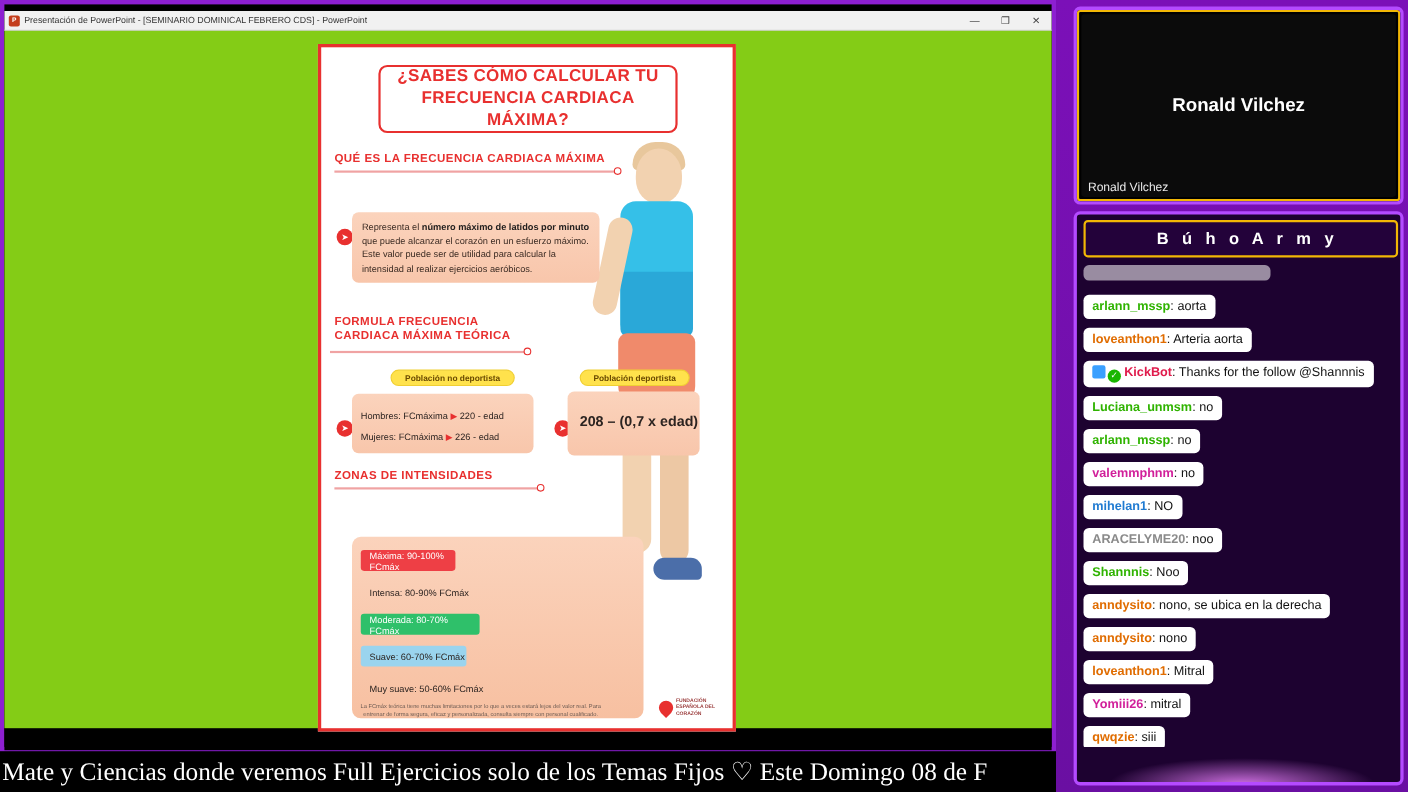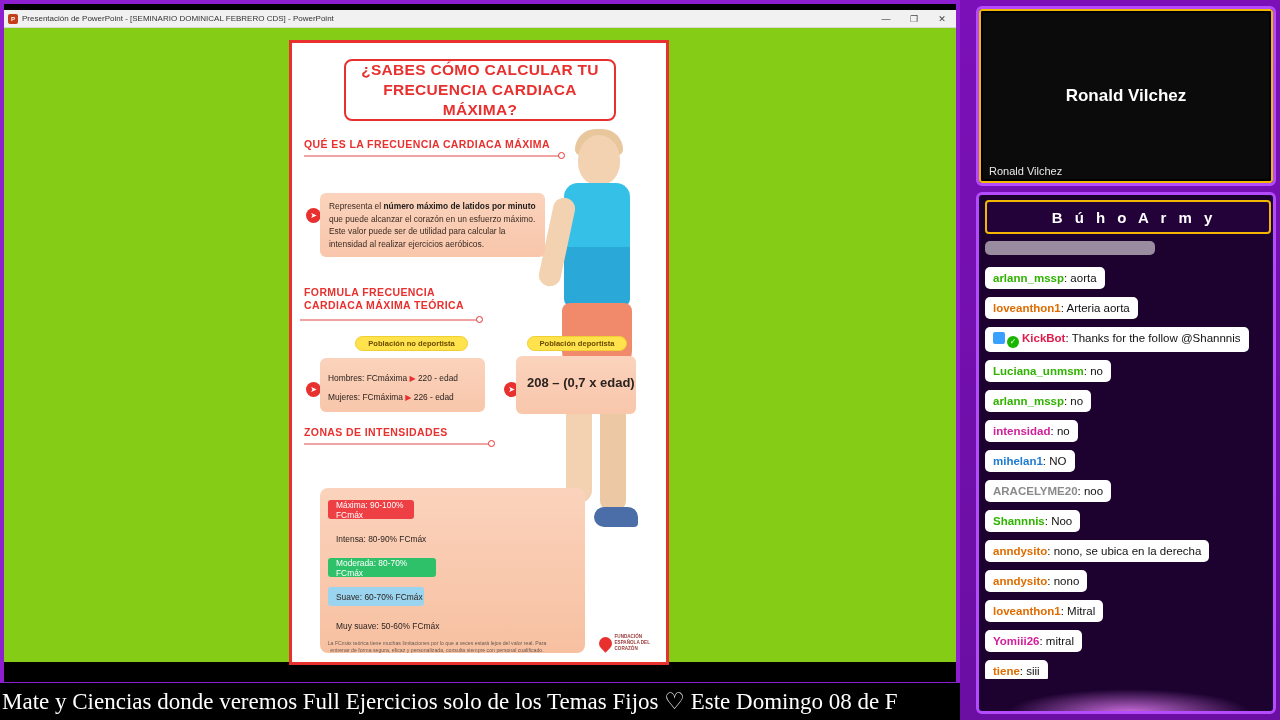--- a/index.html
+++ b/index.html
@@ -373,27 +373,27 @@
       <div id="chat-header">
         <span id="chat-header-text">B ú h o   A r m y</span>
       </div>
       <div id="chat-scroll">
           <div><span class="msg partial" style="width: 170px; height: 14px;"><span class="user" style="color: rgb(138, 43, 226);"></span><span></span></span></div>
           <div><span class="msg"><span class="user" style="color: rgb(47, 179, 0);">arlann_mssp</span><span>: aorta</span></span></div>
           <div><span class="msg"><span class="user" style="color: rgb(224, 108, 0);">loveanthon1</span><span>: Arteria aorta</span></span></div>
           <div><span class="msg"><span class="badge-img"></span><span class="badge-verified">✓</span><span class="user" style="color: rgb(224, 27, 76);">KickBot</span><span>: Thanks for the follow @Shannnis</span></span></div>
           <div><span class="msg"><span class="user" style="color: rgb(47, 179, 0);">Luciana_unmsm</span><span>: no</span></span></div>
           <div><span class="msg"><span class="user" style="color: rgb(47, 179, 0);">arlann_mssp</span><span>: no</span></span></div>
-          <div><span class="msg"><span class="user" style="color: rgb(209, 31, 154);">intensidad</span><span>: no</span></span></div>
+          <div><span class="msg"><span class="user" style="color: rgb(209, 31, 154);">valemmphnm</span><span>: no</span></span></div>
           <div><span class="msg"><span class="user" style="color: rgb(31, 122, 209);">mihelan1</span><span>: NO</span></span></div>
           <div><span class="msg"><span class="user" style="color: rgb(138, 138, 138);">ARACELYME20</span><span>: noo</span></span></div>
           <div><span class="msg"><span class="user" style="color: rgb(47, 179, 0);">Shannnis</span><span>: Noo</span></span></div>
           <div><span class="msg"><span class="user" style="color: rgb(224, 108, 0);">anndysito</span><span>: nono, se ubica en la derecha</span></span></div>
           <div><span class="msg"><span class="user" style="color: rgb(224, 108, 0);">anndysito</span><span>: nono</span></span></div>
           <div><span class="msg"><span class="user" style="color: rgb(224, 108, 0);">loveanthon1</span><span>: Mitral</span></span></div>
           <div><span class="msg"><span class="user" style="color: rgb(209, 31, 154);">Yomiii26</span><span>: mitral</span></span></div>
-          <div><span class="msg"><span class="user" style="color: rgb(224, 108, 0);">tiene</span><span>: siii</span></span></div>
+          <div><span class="msg"><span class="user" style="color: rgb(224, 108, 0);">qwqzie</span><span>: siii</span></span></div>
         </div>
       <div id="chat-glow"></div>
     </div>
 
   </div>
 </div>
 
 </body></html>

